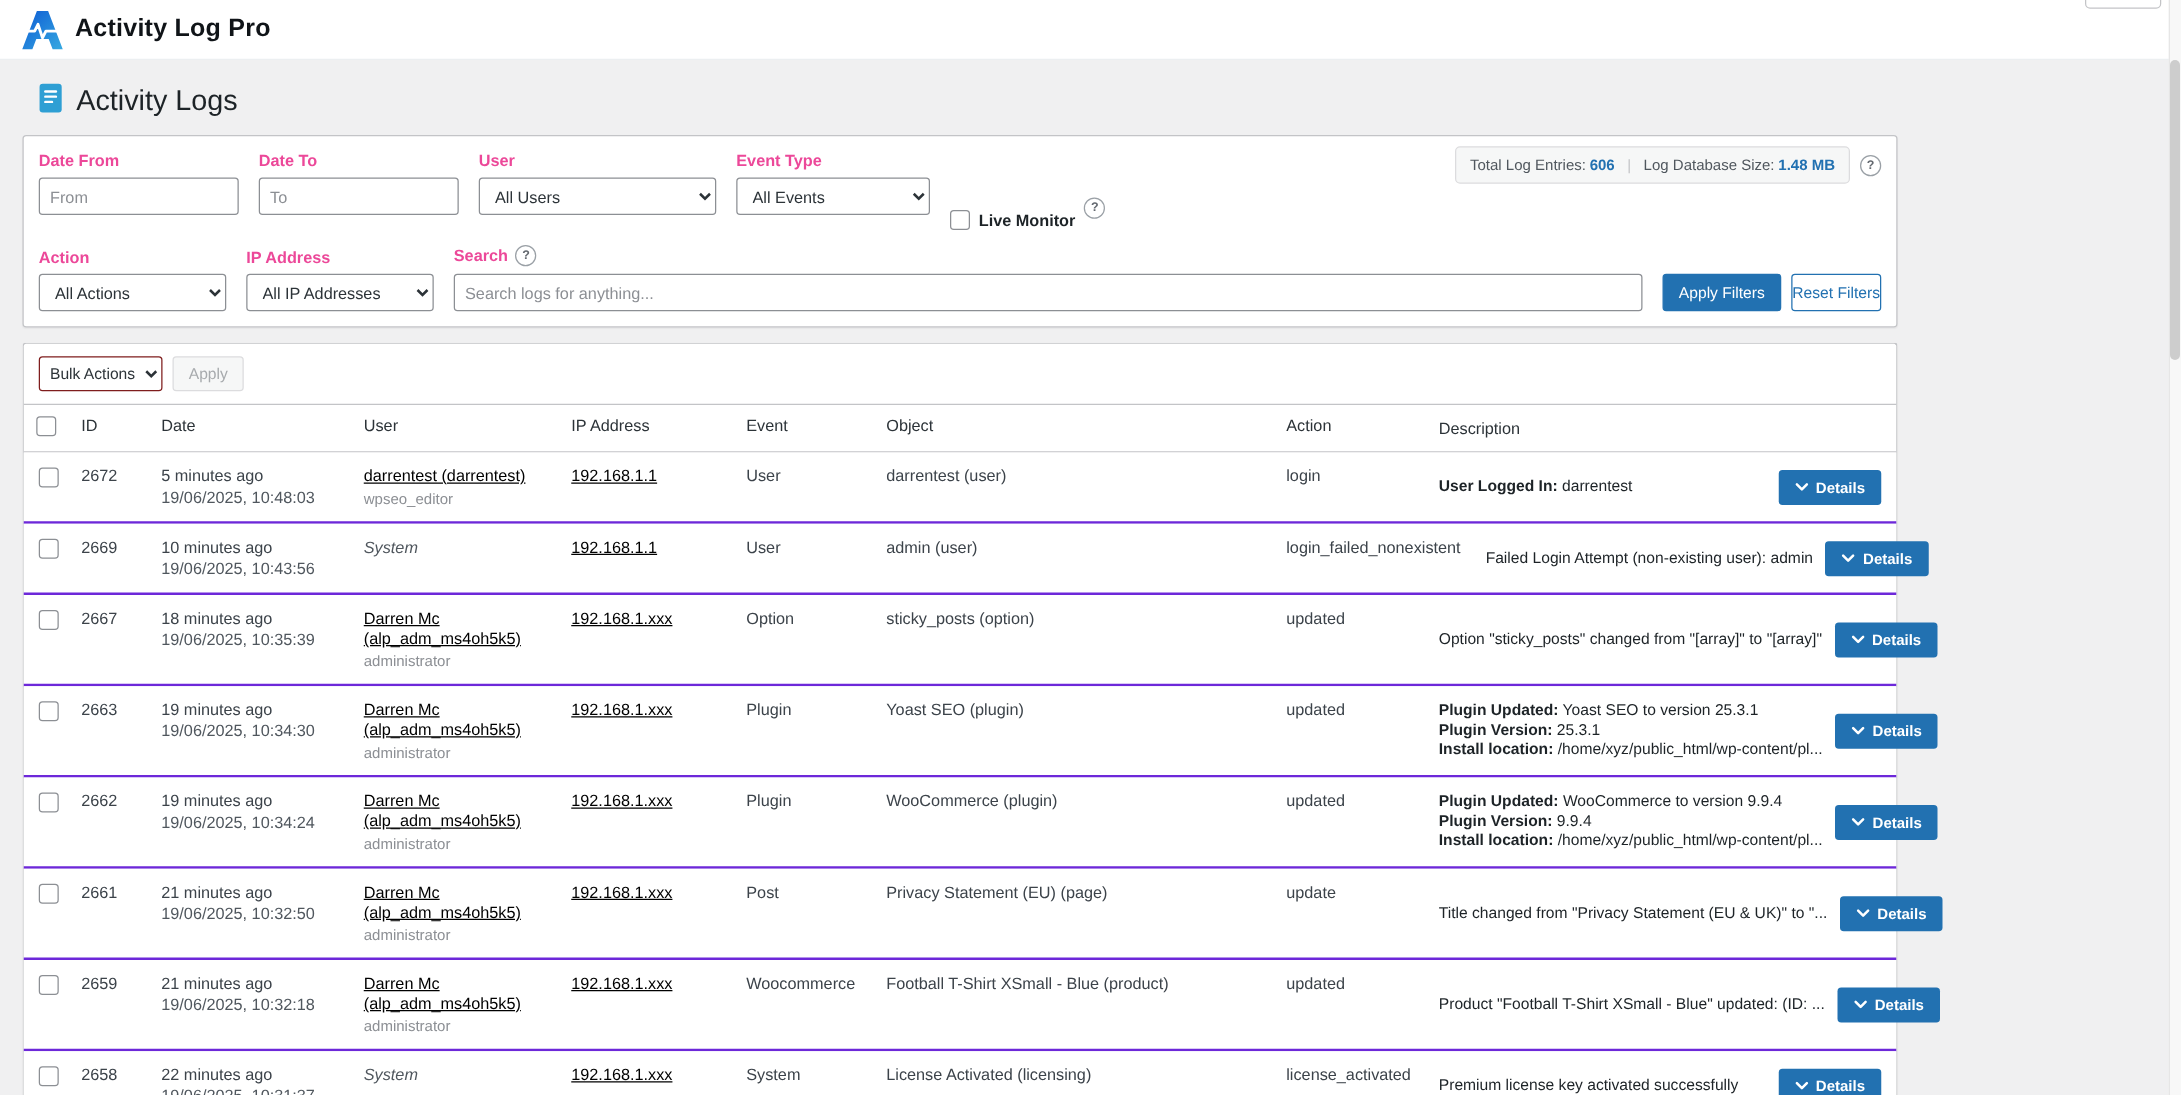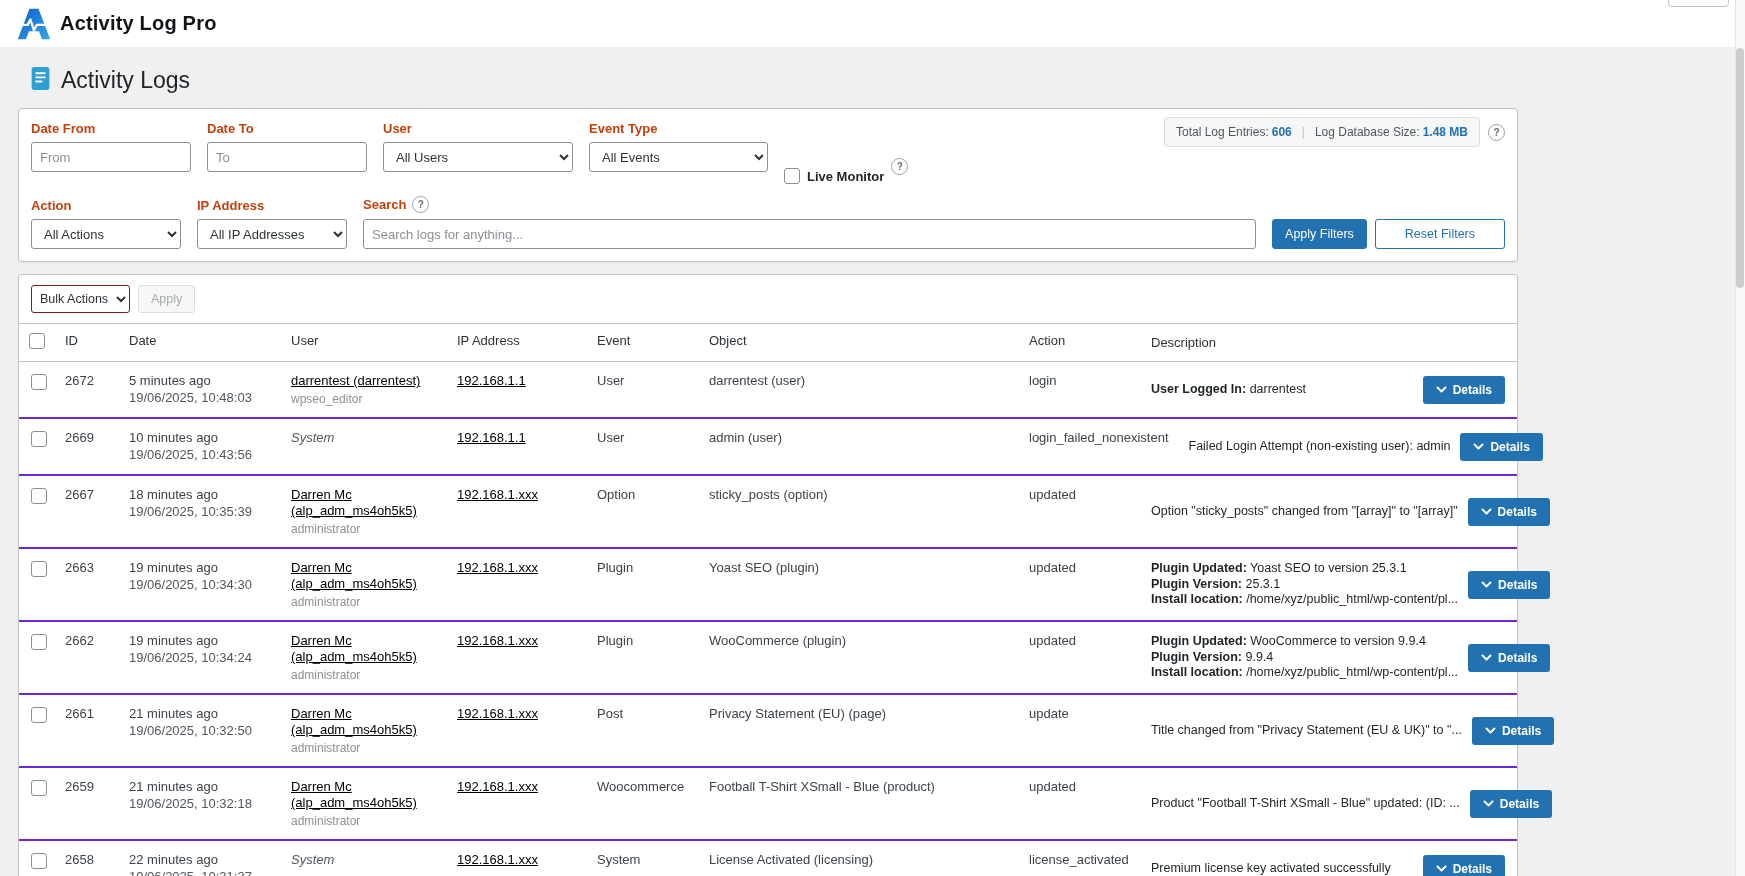--- a/index.html
+++ b/index.html
@@ -32,30 +32,30 @@
   .container { margin-left:18px; width:1500px; }
   .card {
     background:#fff; border:1px solid #c3c4c7; border-radius:3px;
     box-shadow:0 1px 1px rgba(0,0,0,.04);
   }
   
   .filter-card { padding:12px; position:relative; }
   .filter-row { display:flex; gap:16px; align-items:flex-start; }
   .filter-row.second { margin-top:12px; align-items:flex-end; }
   .ffield { display:flex; flex-direction:column; }
-  .flabel { font-weight:700; font-size:13px; color:#c2410c; margin-bottom:6px; }
+  .flabel { font-weight:700; font-size:13px; color:#ec4899; margin-bottom:6px; }
   .flabel-row { display:flex; align-items:center; gap:6px; margin-bottom:6px; }
   .flabel-row .flabel { margin-bottom:0; }
   .finput, .fselect {
     height:30px; border:1px solid #8c8f94; border-radius:3px;
     padding:0 8px; font-size:13px; color:#2c3338; background:#fff;
     font-family:"Liberation Sans", sans-serif;
   }
   .finput::placeholder { color:#8c8f94; }
-  .w-date{width:160px} .w-user{width:190px} .w-event{width:179px}
+  .w-date{width:160px} .w-user{width:190px} .w-event{width:155px}
   .w-action{width:150px} .w-ip{width:150px}
   .search-field { flex:1; }
   .search-field .finput { width:100%; }
   .lm-field { flex-direction:row; align-items:center; gap:7px; margin-top:27px; }
   .lm-label { display:flex; align-items:center; gap:7px; font-weight:700; cursor:pointer;margin-top:20px; }
   .cb {
     appearance:none; width:16px; height:16px; border:1px solid #8c8f94;
     border-radius:3px; background:#fff; cursor:pointer; flex:0 0 16px;
   }
   .qicon {
@@ -71,21 +71,21 @@
   }
   .stat-val { color:#2271b1; font-weight:700; margin-left:3px; }
   .sep { color:#c3c4c7; }
   .btn-primary {
     background:#2271b1; color:#fff; border:1px solid #2271b1; border-radius:3px;
     height:30px; padding:0 12px; font-size:12.5px; font-weight:400; cursor:pointer;
     font-family:"Liberation Sans", sans-serif;
   }
   .btn-secondary {
     background:#fff; color:#2271b1; border:1px solid #2271b1; border-radius:3px;
-    height:30px; padding:0 29px; font-size:12.5px; cursor:pointer;
+    height:30px; padding:0 0; font-size:12.5px; cursor:pointer;
     font-family:"Liberation Sans", sans-serif;
   }
   .filter-buttons { display:flex; flex-direction:row; gap:8px; }
   
   .table-card { margin-top:12px; min-height:640px; border-bottom:none; }
   .table-toolbar { display:flex; gap:8px; padding:10px 12px; align-items:center; }
   .bulk-select {
     height:28px; border:1px solid #7f1d1d; border-radius:3px; background:#fff;
     font-size:12.5px; color:#2c3338; padding:0 4px;
     font-family:"Liberation Sans", sans-serif;

